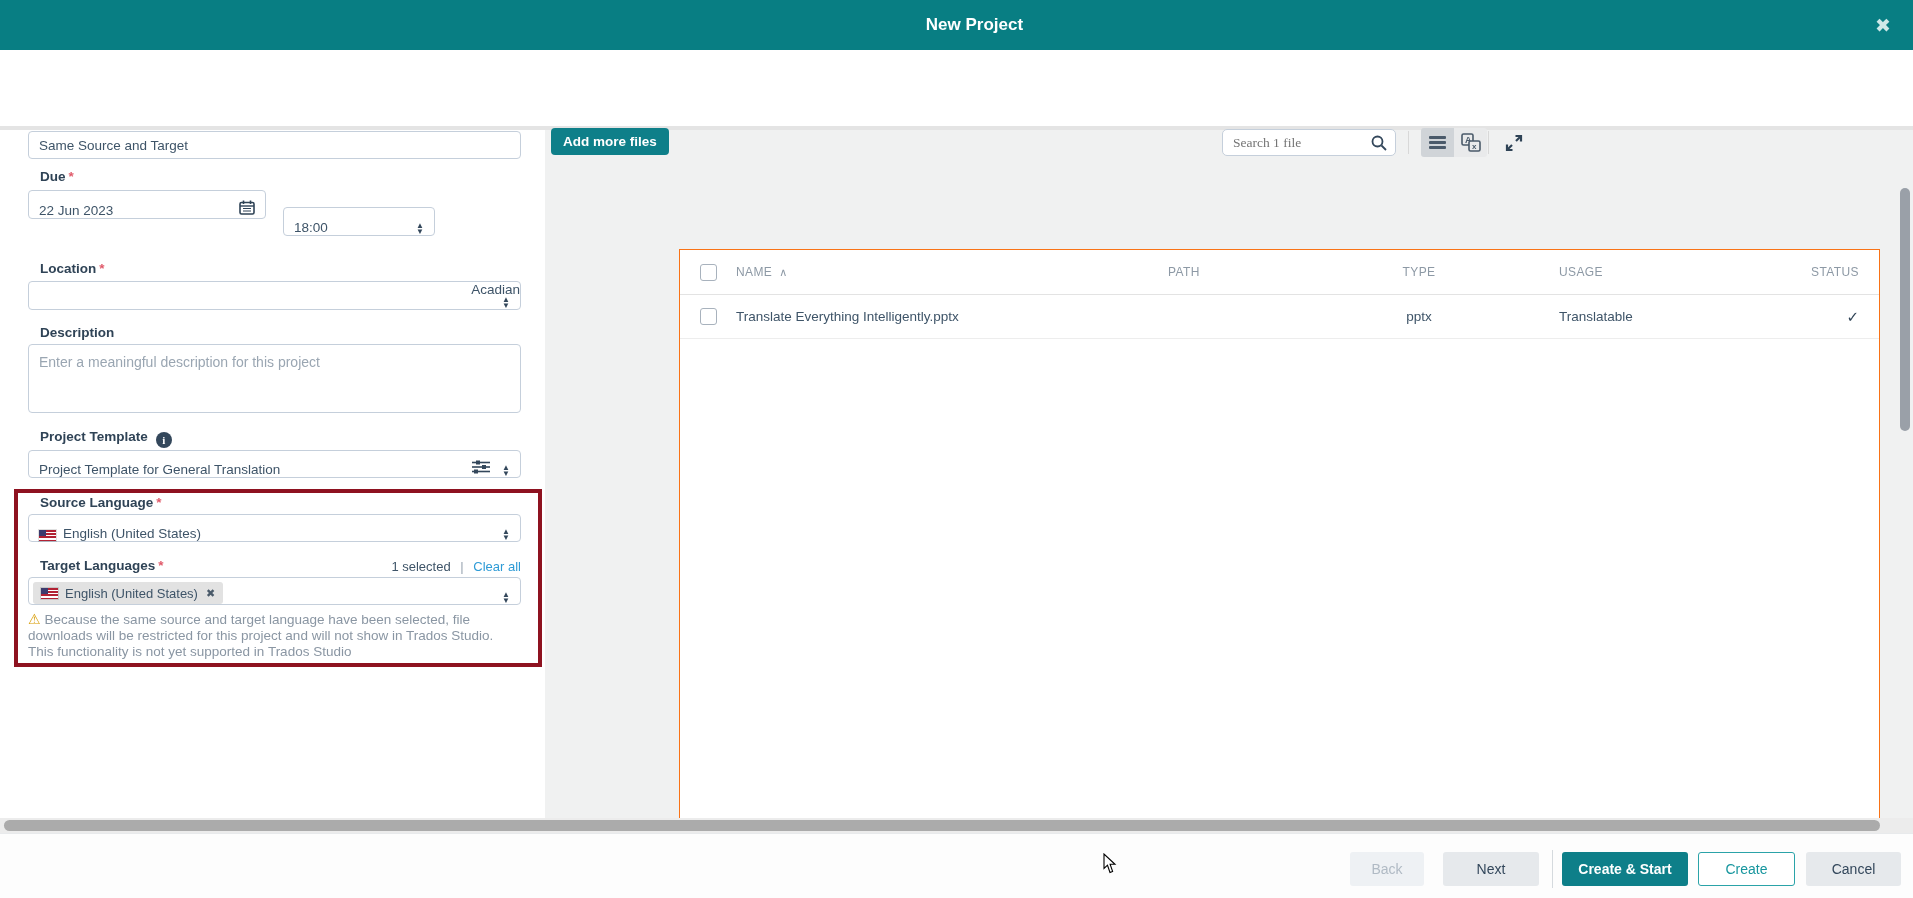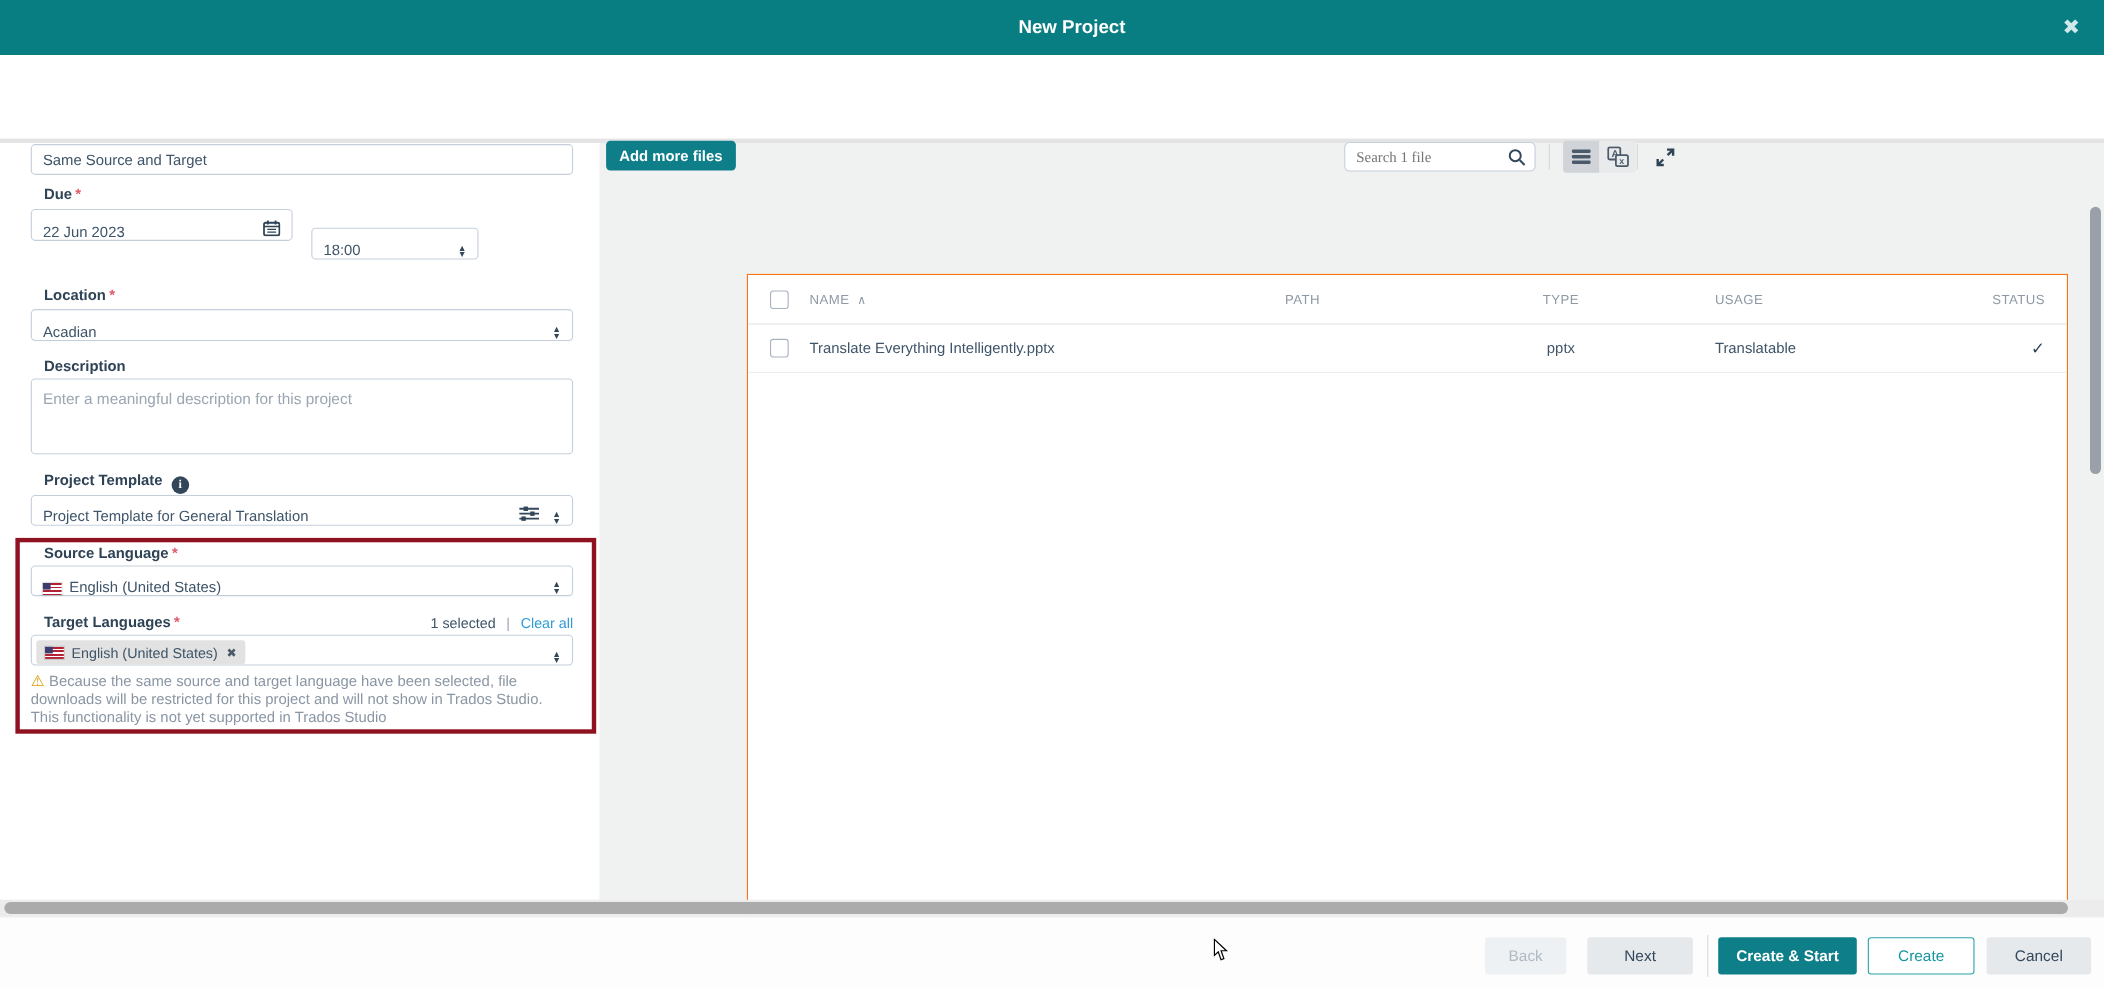--- a/index.html
+++ b/index.html
@@ -38,21 +38,21 @@
   .ctl { position:absolute; background:#fff; border:1px solid #c5cfdb; border-radius:4px;
     font-size:13.5px; color:#3e5468; display:flex; align-items:flex-end; }
   .ctl input { border:none; outline:none; width:100%; height:100%; font:inherit; color:inherit;
     background:transparent; padding:0 10px; }
   .ctl-text { padding-left:10px; flex:1; white-space:nowrap; overflow:hidden; }
   .updown { display:flex; flex-direction:column; line-height:6px; font-size:8px; color:#33475b;
     margin-right:10px; }
   .name-input { left:28px; top:131px; width:493px; height:28px; }
   .date-input { left:28px; top:190px; width:238px; height:29px; }
   .time-select { left:283px; top:190px; width:152px; height:29px;margin-top:17px; }
-  .loc-select { left:28px; top:281px; width:493px; height:29px; }
+  .loc-select { left:28px; top:281px; width:493px; height:29px;flex-direction:column; }
   .desc-area { position:absolute; left:28px; top:344px; width:493px; height:69px; background:#fff;
     border:1px solid #c5cfdb; border-radius:4px; }
   .desc-area textarea { width:100%; height:100%; border:none; outline:none; resize:none;
     font:inherit; font-size:14px; padding:9px 10px; color:#8b5cf6; background:transparent; }
   .desc-area textarea::placeholder, .ctl input::placeholder { color:#9aa6b2; }
   .tpl-select { left:28px; top:450px; width:493px; height:28px; }
   .src-select { left:28px; top:514px; width:493px; height:28px; }
   .tgt-select { left:28px; top:577px; width:493px; height:28px; }
 
   .info-icon { display:inline-block; width:16px; height:16px; border-radius:50%; background:#33475b;

